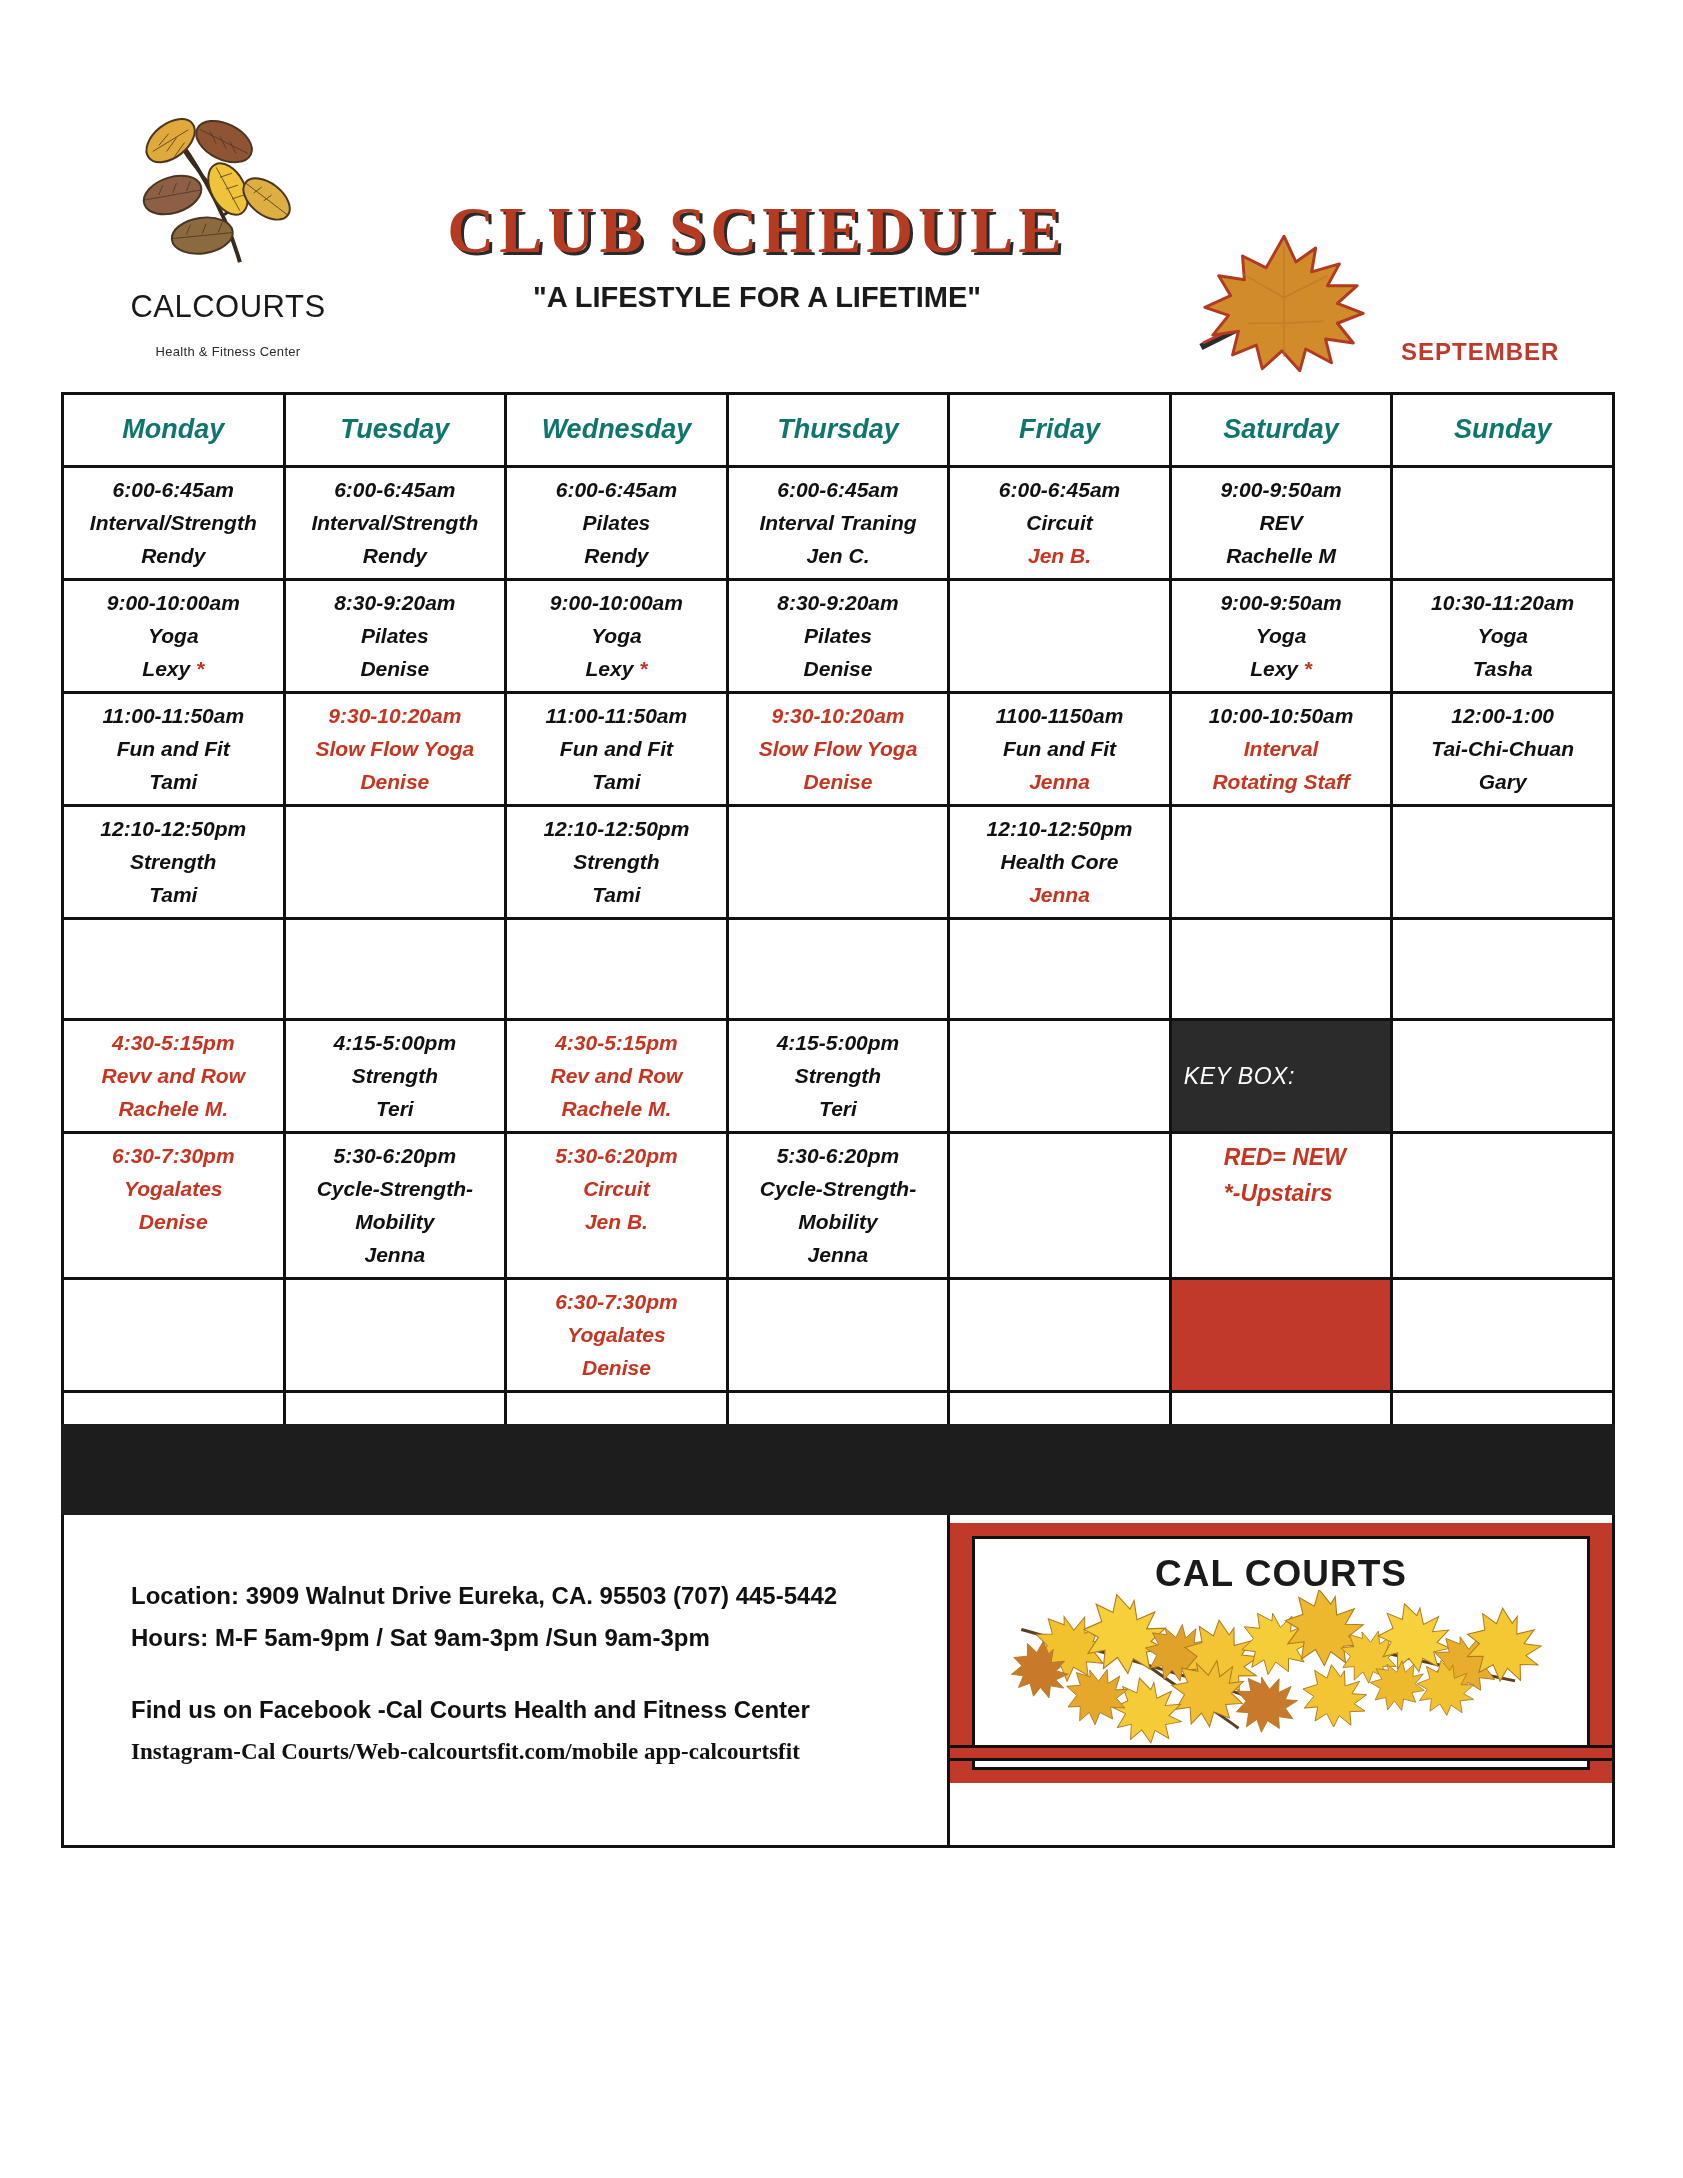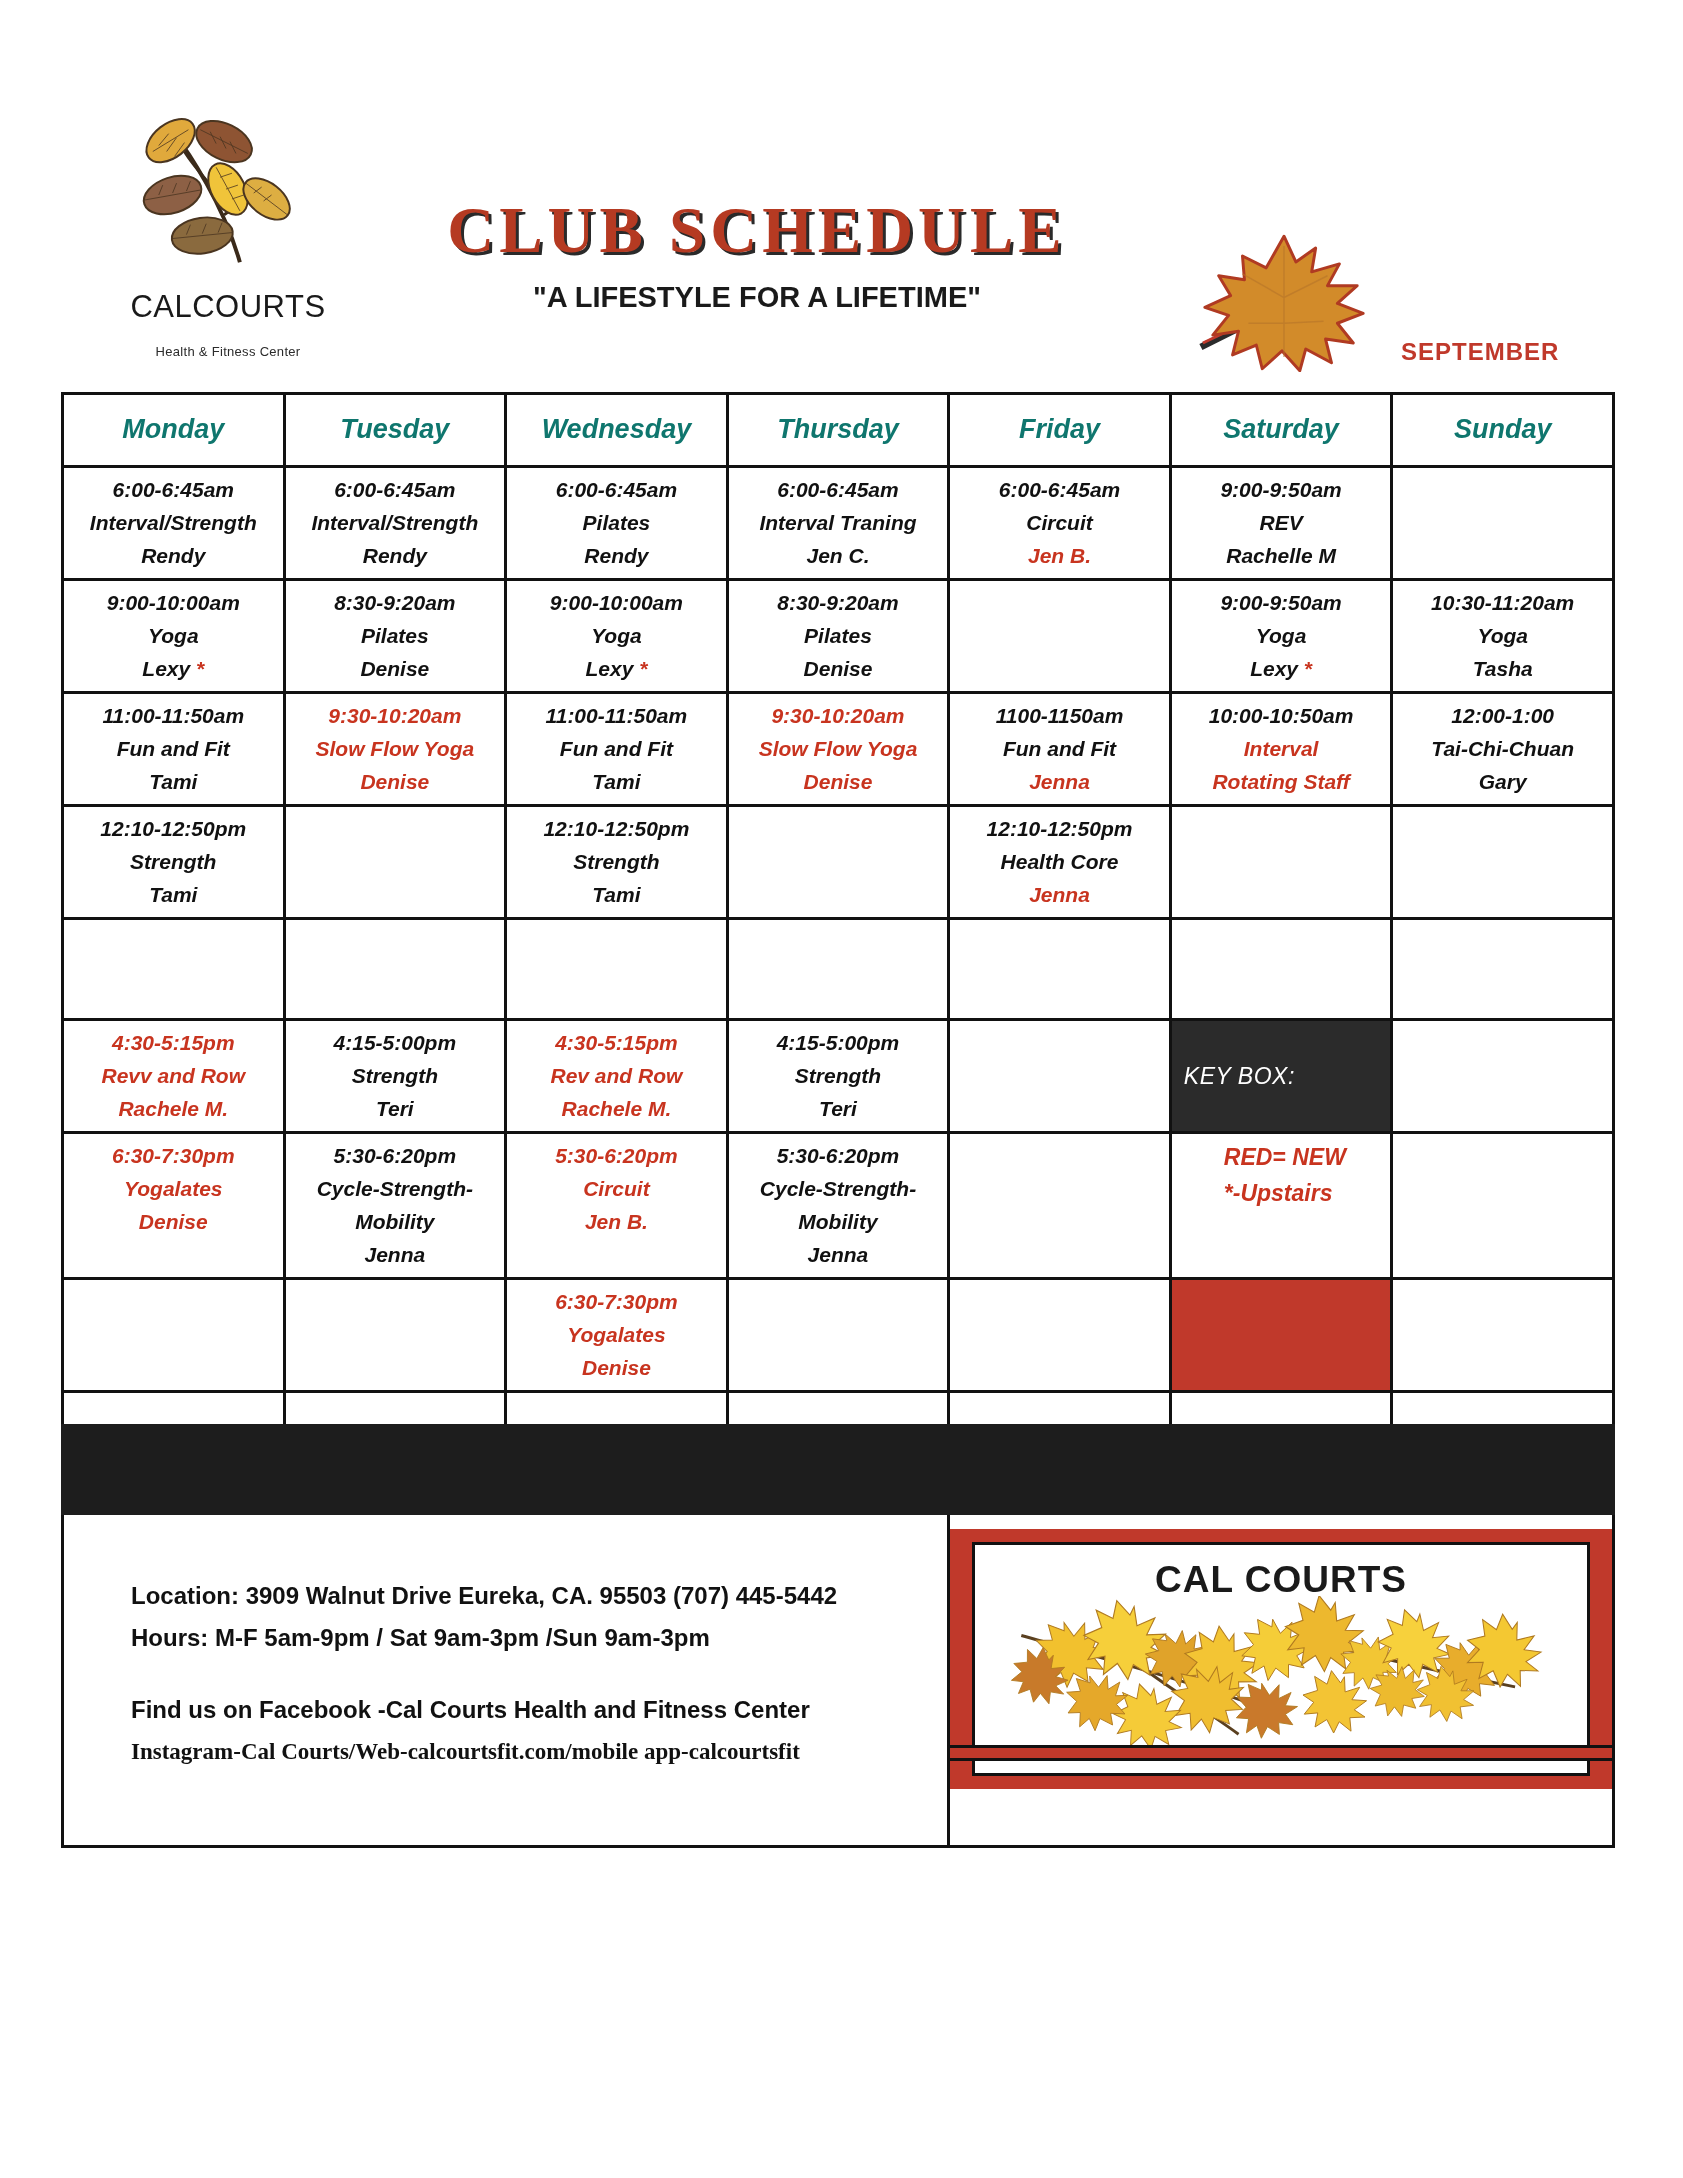--- a/index.html
+++ b/index.html
@@ -198,21 +198,21 @@
     font-weight: bold;
     font-size: 23px;
   }
   .footer-right {
     flex: 1;
     position: relative;
     background: #ffffff;
   }
   .red-frame {
     position: absolute;
-    left: 0; top: 14px;
+    left: 0; top: 8px;
     width: 100%; height: 260px;
     background: #c0392b;
     padding: 13px 22px;
   }
   .white-card {
     width: 100%; height: 100%;
     background: #ffffff;
     border: 3px solid #111;
     position: relative;
     overflow: visible;

